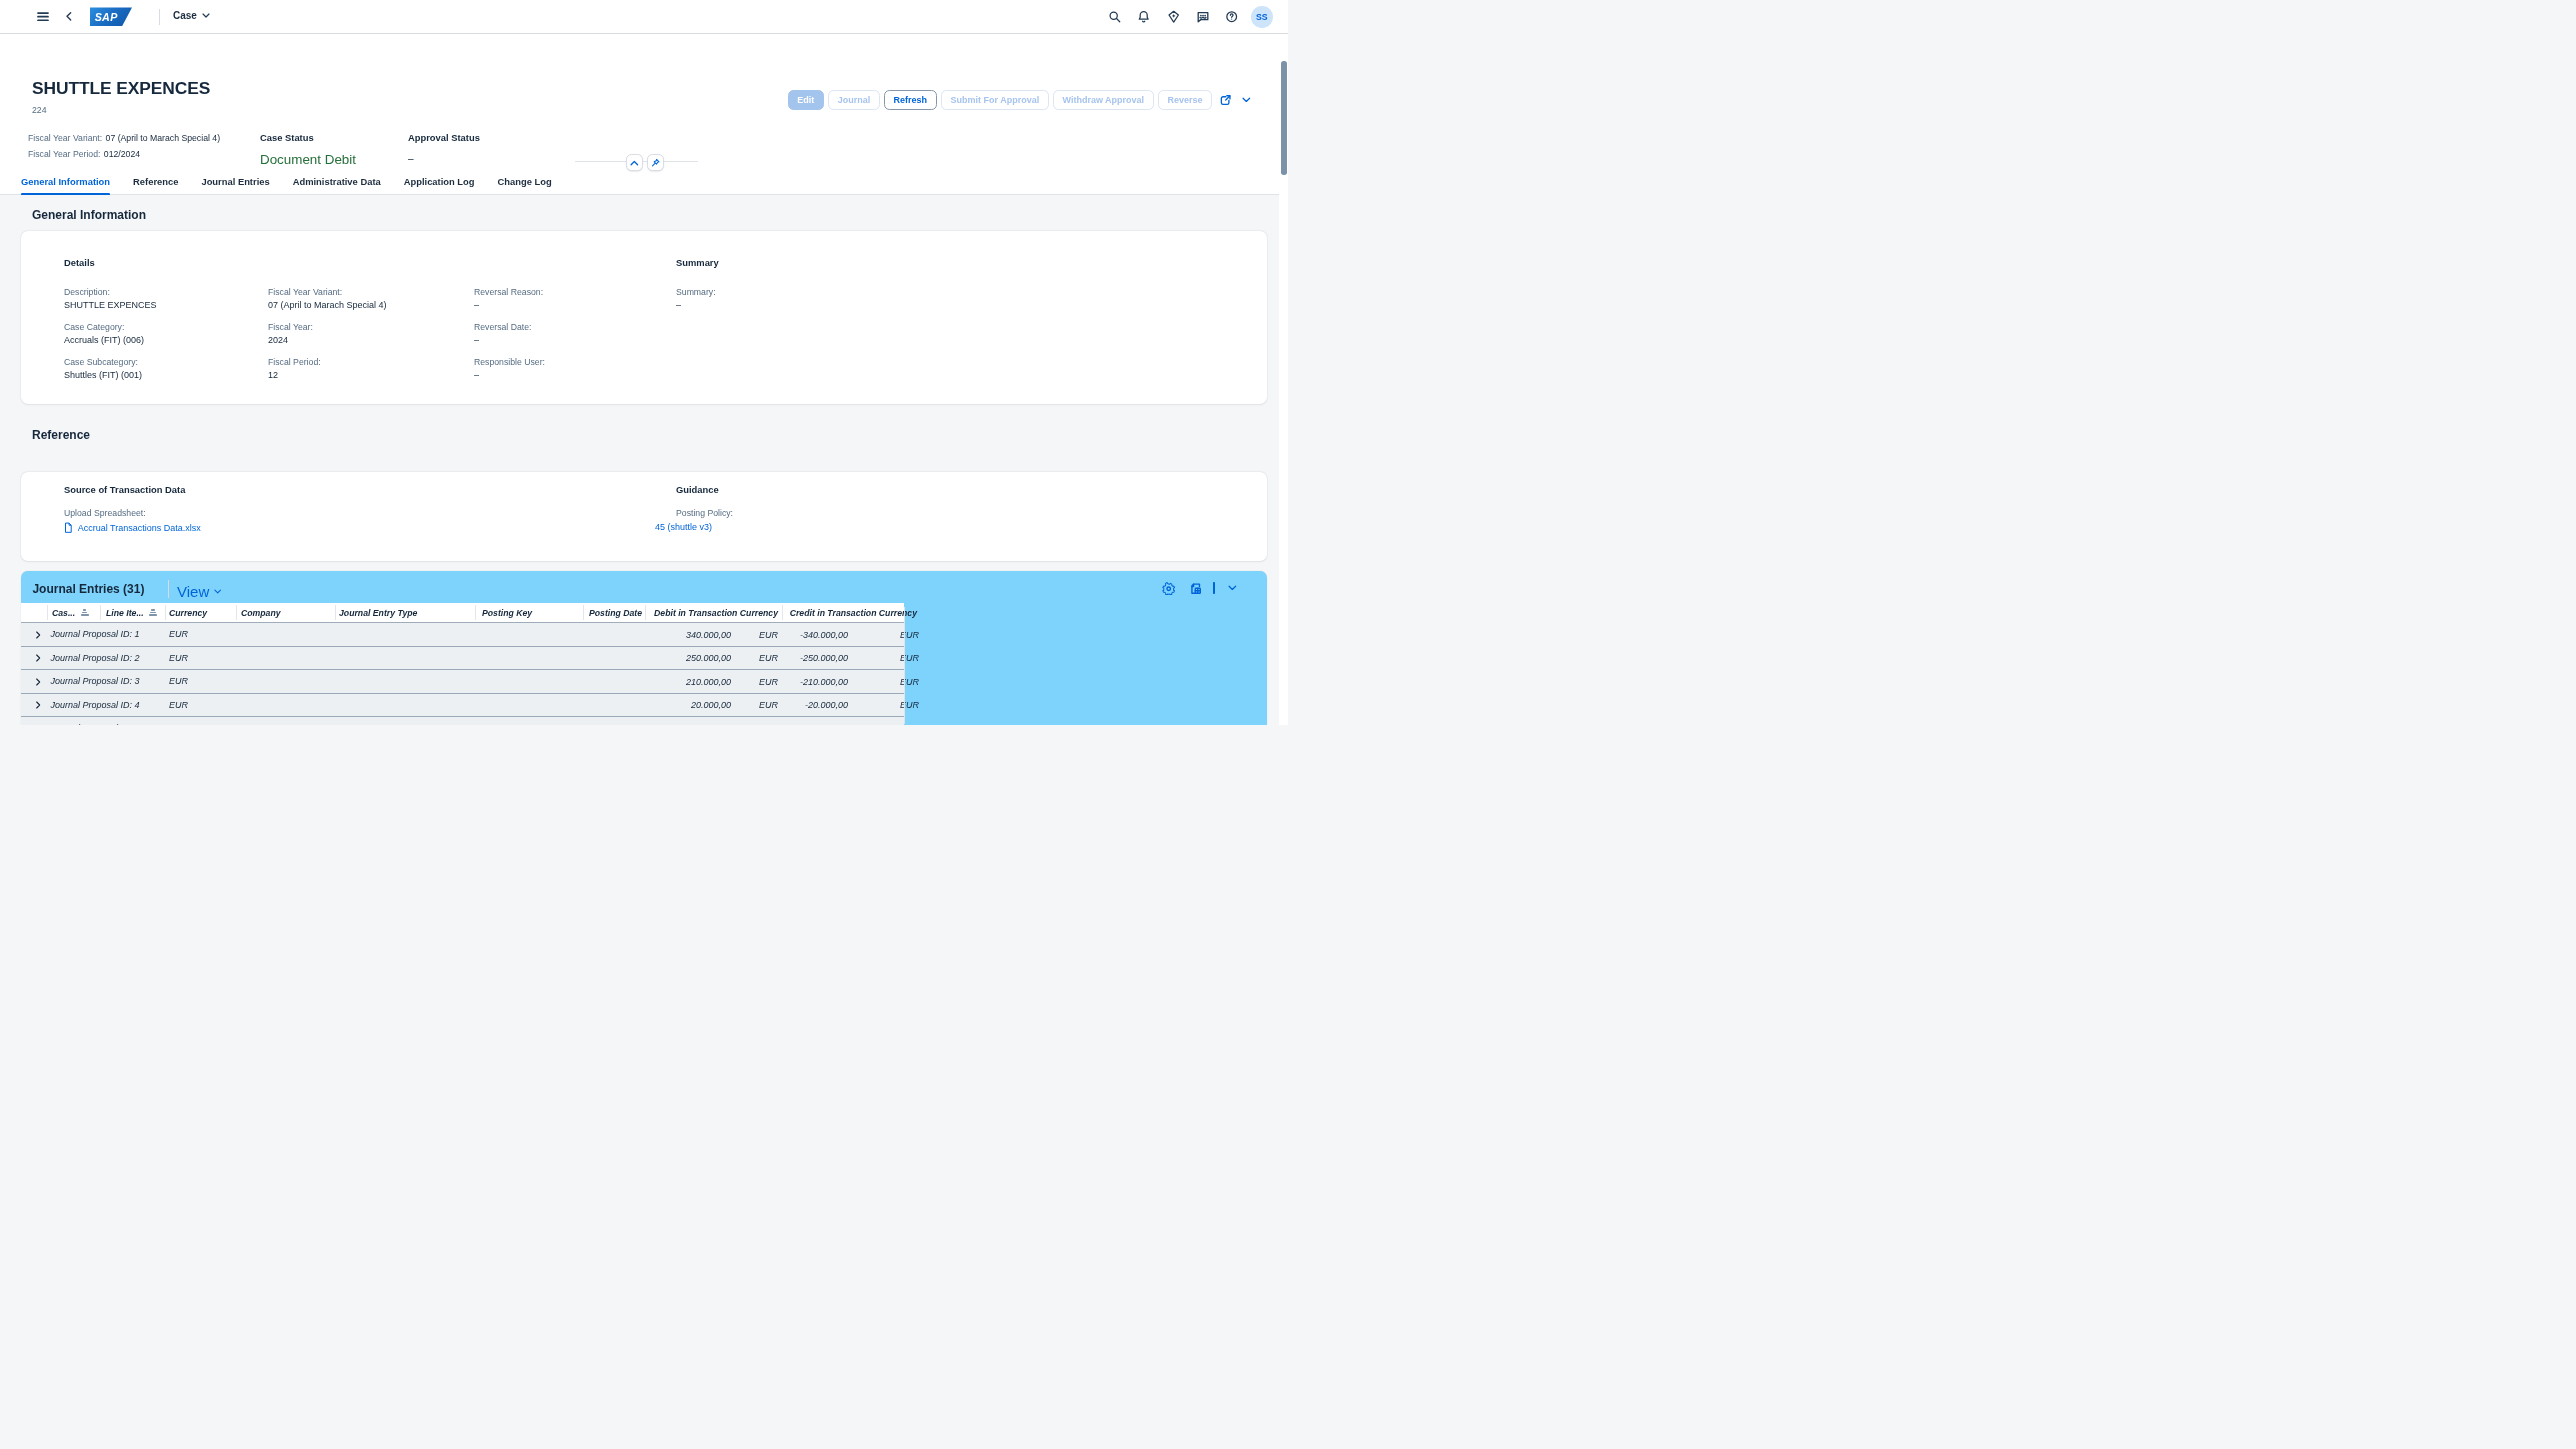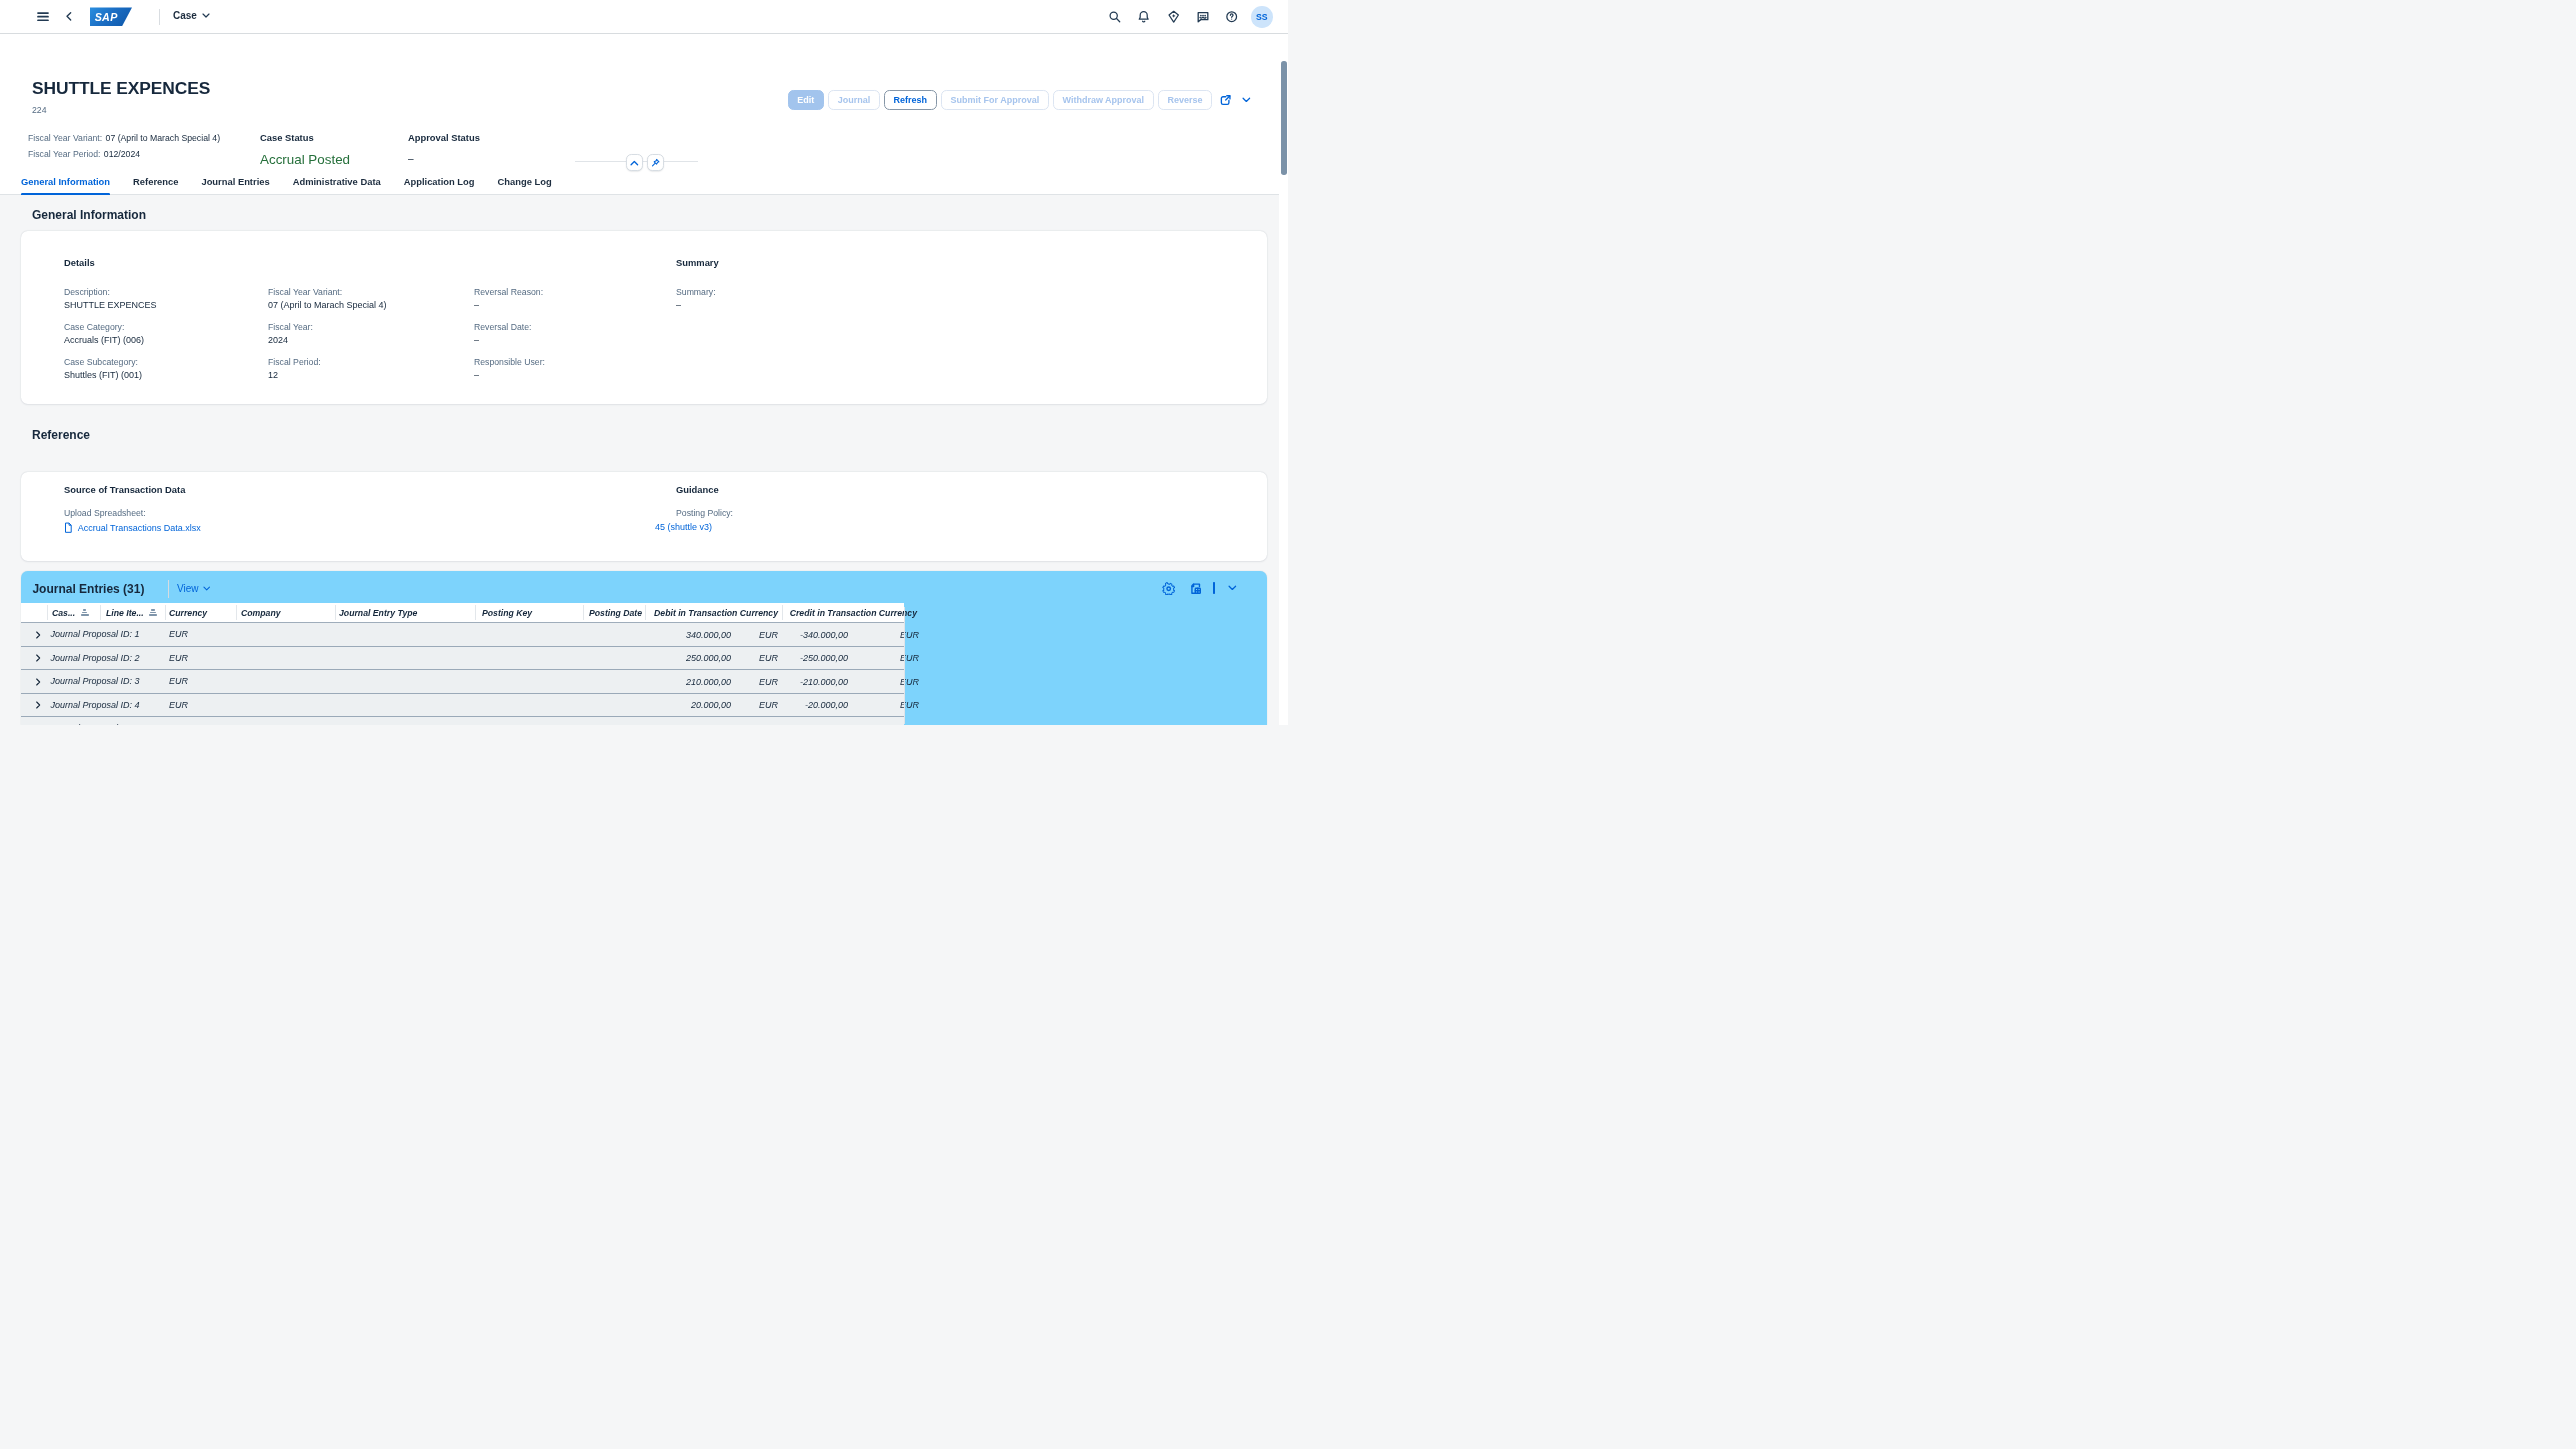--- a/index.html
+++ b/index.html
@@ -71,21 +71,21 @@
   .link { color:#0064d9; cursor:pointer; }
   .filelink { position:absolute; display:flex; align-items:center; gap:4.7px; font-size:9px; color:#0064d9; cursor:pointer; }
   .filelink svg { stroke:#0064d9; fill:none; stroke-width:1.4; stroke-linejoin:round; }
 
   
   .jcard { position:absolute; left:21px; top:571px; width:1246px; height:154px; background:#7dd3fc;
            border-radius:6.7px 6.7px 0 0; box-shadow:0 0 1.3px rgba(34,54,73,.16); overflow:hidden; }
   .jtoolbar { position:absolute; left:0; top:0; width:100%; height:36px; }
   .jtitle { position:absolute; left:11.4px; top:10.7px; font-size:12px; font-weight:700; color:#16283c; }
   .jt-sep { position:absolute; left:147px; top:9.4px; width:0.7px; height:17.4px; background:#d6dbe0; }
-  .viewbtn { position:absolute; left:156px; top:12px; font-size:10px; color:#0064d9; display:flex;
+  .viewbtn { position:absolute; left:156px; top:12px; font-size:15px; color:#0064d9; display:flex;
              align-items:center; gap:4.7px; cursor:pointer; }
   .viewbtn svg, .jtools svg { stroke:#0064d9; fill:none; stroke-width:1.7; stroke-linecap:round; stroke-linejoin:round; }
   .jtools { position:absolute; right:25.5px; top:8.7px; display:flex; align-items:center; gap:9.4px; }
   .jtools .tbtn { width:17.4px; height:17.4px; display:flex; align-items:center; justify-content:center; cursor:pointer; }
   .jtools .vsep { width:1.3px; height:12px; background:#0064d9; border-radius:0.7px; }
 
   .jtable { position:absolute; left:0; top:32px; width:883px;font-style:italic; }
   .jhead { position:relative; height:20px; border-bottom:1.3px solid #9fadbb; background:#fff; }
   .jhead .hc { position:absolute; top:0; height:19px; display:flex; align-items:center; font-size:8.7px;
                font-weight:600; color:#16283c; white-space:nowrap; }
@@ -175,21 +175,21 @@
   <div class="op-sub">224</div>
 
   <div class="kv" style="top:99px">
     <span class="lbl">Fiscal Year Variant:</span><span class="val">07 (April to Marach Special 4)</span>
   </div>
   <div class="kv" style="top:115px">
     <span class="lbl">Fiscal Year Period:</span><span class="val">012/2024</span>
   </div>
 
   <div class="facet-h" style="left:260px; top:98px">Case Status</div>
-  <div class="status-good" style="left:260px; top:118px">Accrual Posted</div>
+  <div class="status-good" style="left:260px; top:118px">Document Debit</div>
   <div class="facet-h" style="left:408px; top:98px">Approval Status</div>
   <div class="status-dash" style="left:408px; top:119px">–</div>
 
   <div class="actions">
     <div class="btn filled-dis">Edit</div>
     <div class="btn dis">Journal</div>
     <div class="btn live">Refresh</div>
     <div class="btn dis">Submit For Approval</div>
     <div class="btn dis">Withdraw Approval</div>
     <div class="btn dis">Reverse</div>

